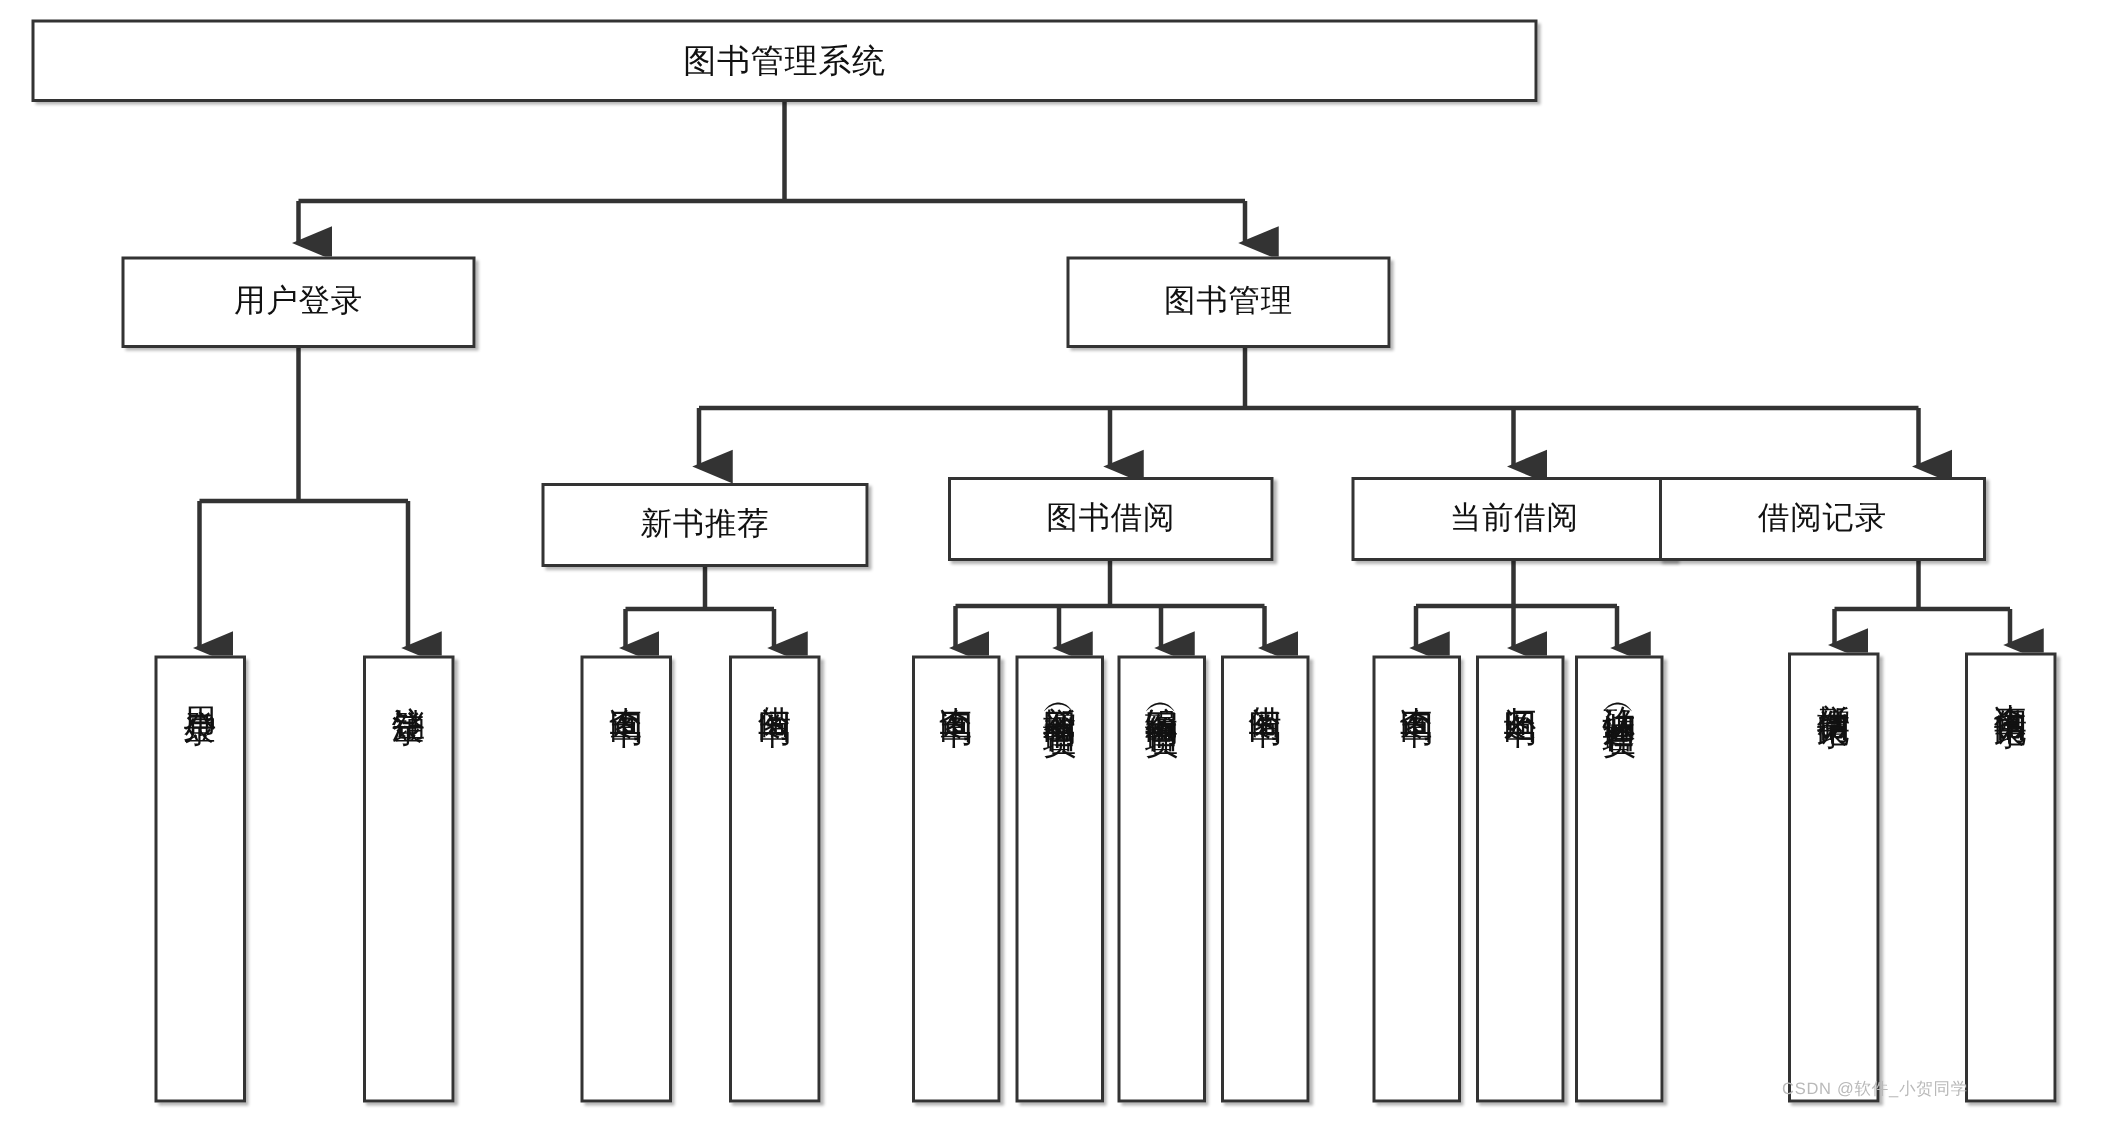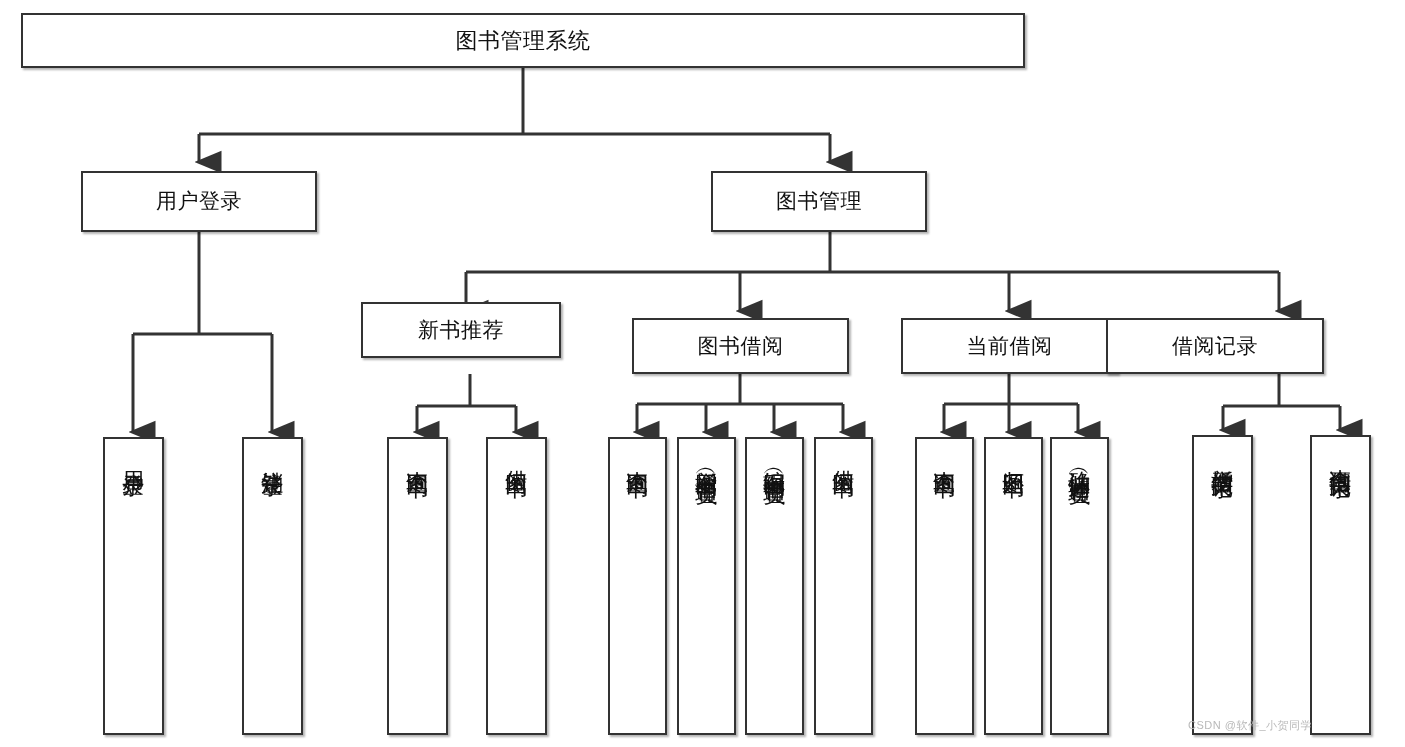--- a/index.html
+++ b/index.html
@@ -108,21 +108,21 @@
     <span class="lbl">图书管理系统</span>
   </div>
 
   <div class="node level2" style="left:81px;top:171px;width:236px;height:61px;">
     <span class="lbl">用户登录</span>
   </div>
   <div class="node level2" style="left:711px;top:171px;width:216px;height:61px;">
     <span class="lbl">图书管理</span>
   </div>
 
-  <div class="node level3" style="left:361px;top:302px;width:200px;height:56px;">
+  <div class="node level3" style="left:361px;top:322px;width:218px;height:56px;">
     <span class="lbl">新书推荐</span>
   </div>
   <div class="node level3" style="left:901px;top:318px;width:217px;height:56px;">
     <span class="lbl">当前借阅</span>
   </div>
   <div class="node level3" style="left:632px;top:318px;width:217px;height:56px;">
     <span class="lbl">图书借阅</span>
   </div>
   <div class="node level3" style="left:1106px;top:318px;width:218px;height:56px;">
     <span class="lbl">借阅记录</span>

